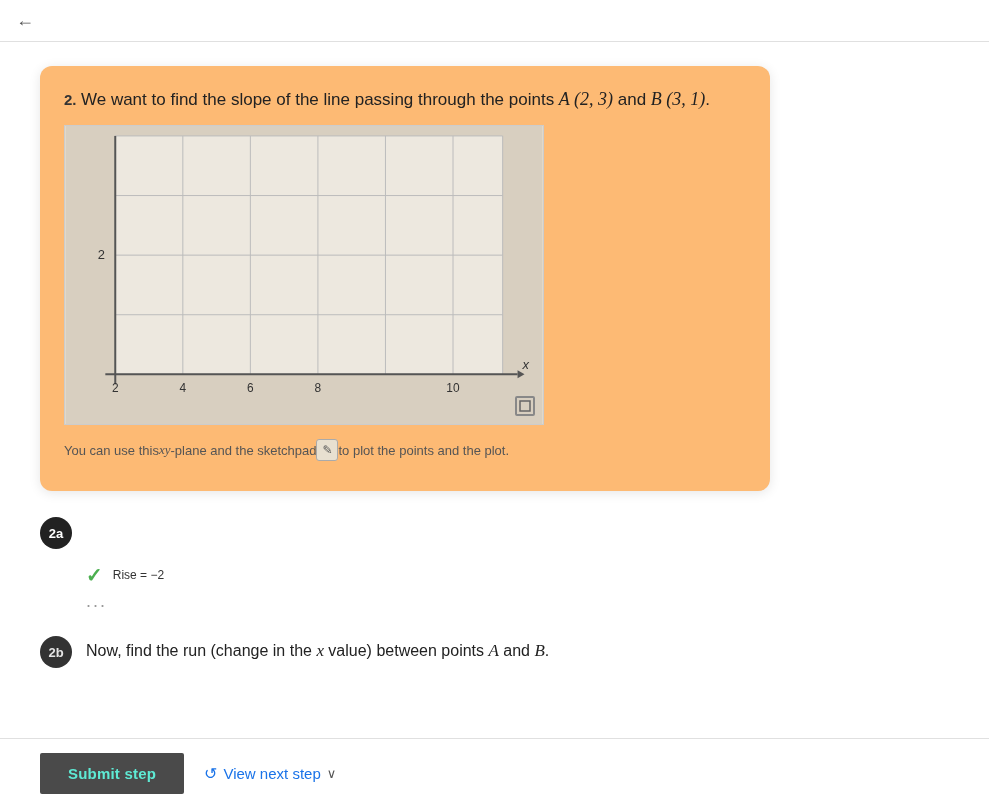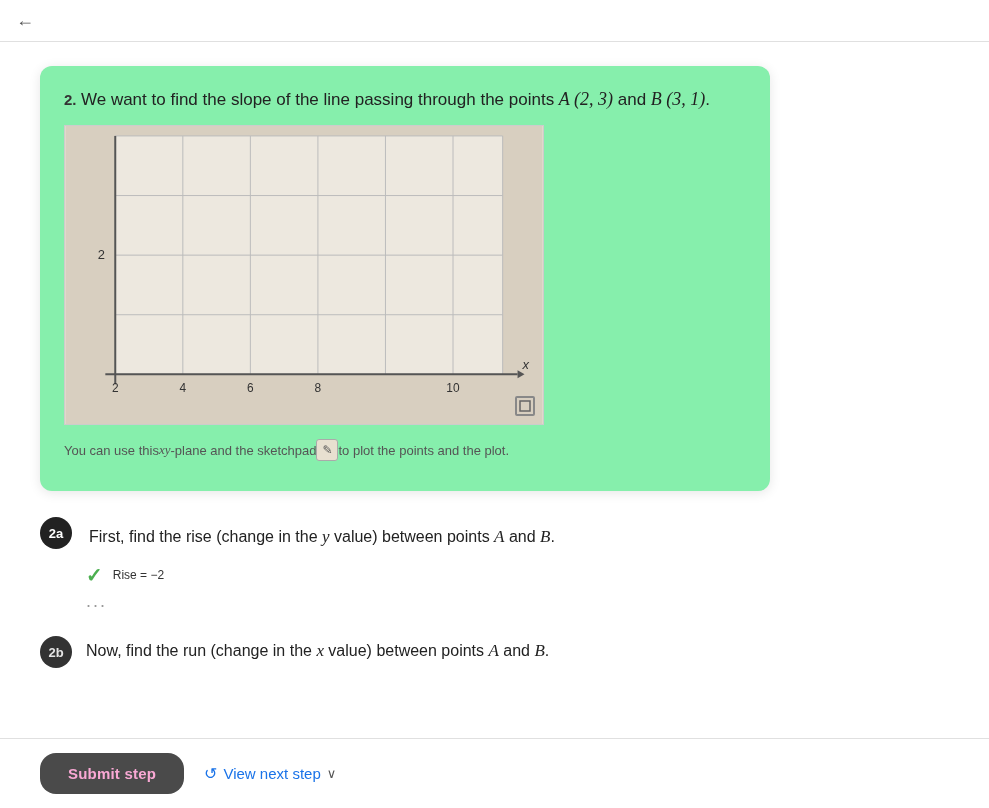--- a/index.html
+++ b/index.html
@@ -101,32 +101,32 @@
       height: 20px;
       border: 2px solid #888;
       border-radius: 2px;
       cursor: pointer;
       display: flex;
       align-items: center;
       justify-content: center;
     }
 
     .problem-card {
-      background: #86efac;
+      background: #fdba74;
       border-radius: 12px;
       padding: 20px 24px 24px 24px;
       box-shadow: 0 2px 12px rgba(0,0,0,0.10);
       max-width: 730px;
       margin-bottom: 24px;
     }
 
     .step-row {
       display: flex;
-      align-items: flex-end;
-      gap: 17px;
+      align-items: flex-start;
+      gap: 24px;
       margin-bottom: 14px;
     }
 
     .step-badge {
       background: #222;
       color: #fff;
       border-radius: 50%;
       width: 32px;
       height: 32px;
       display: flex;
@@ -209,23 +209,23 @@
       border-top: 1px solid #e0e0e0;
       padding: 14px 40px;
       display: flex;
       align-items: center;
       gap: 20px;
       z-index: 100;
     }
 
     .submit-btn {
       background: #4a4a4a;
-      color: #f9a8d4;
+      color: #5eead4;
       border: none;
-      border-radius: 16px;
+      border-radius: 2px;
       padding: 12px 28px;
       font-size: 15px;
       font-weight: 600;
       cursor: pointer;
       letter-spacing: 0.2px;
     }
 
     .view-next-btn {
       background: transparent;
       border: none;
@@ -316,23 +316,20 @@
       <span class="math" style="font-style:italic;font-family:Liberation Serif, serif;">xy</span>
       <span>-plane and the sketchpad</span>
       <span class="sketchpad-icon">✎</span>
       <span> to plot the points and the plot.</span>
     </div>
 
   </div>
 
   <div class="step-row">
     <div class="step-badge">2a</div>
-    <div class="step-text">
-      <span>First, find the rise (change in the </span><span class="math">y</span><span> value) between points </span><span class="math">A</span><span> and </span><span class="math">B</span><span>.</span>
-    </div>
   </div>
 
   <div class="answer-row">
     <span class="check-icon">✓</span>
     <span class="answer-text">Rise = −2</span>
   </div>
   <div class="dots">...</div>
 
   <div class="step-2b-row" style="margin-top:22px;">
     <div class="step-badge-outline">2b</div>

